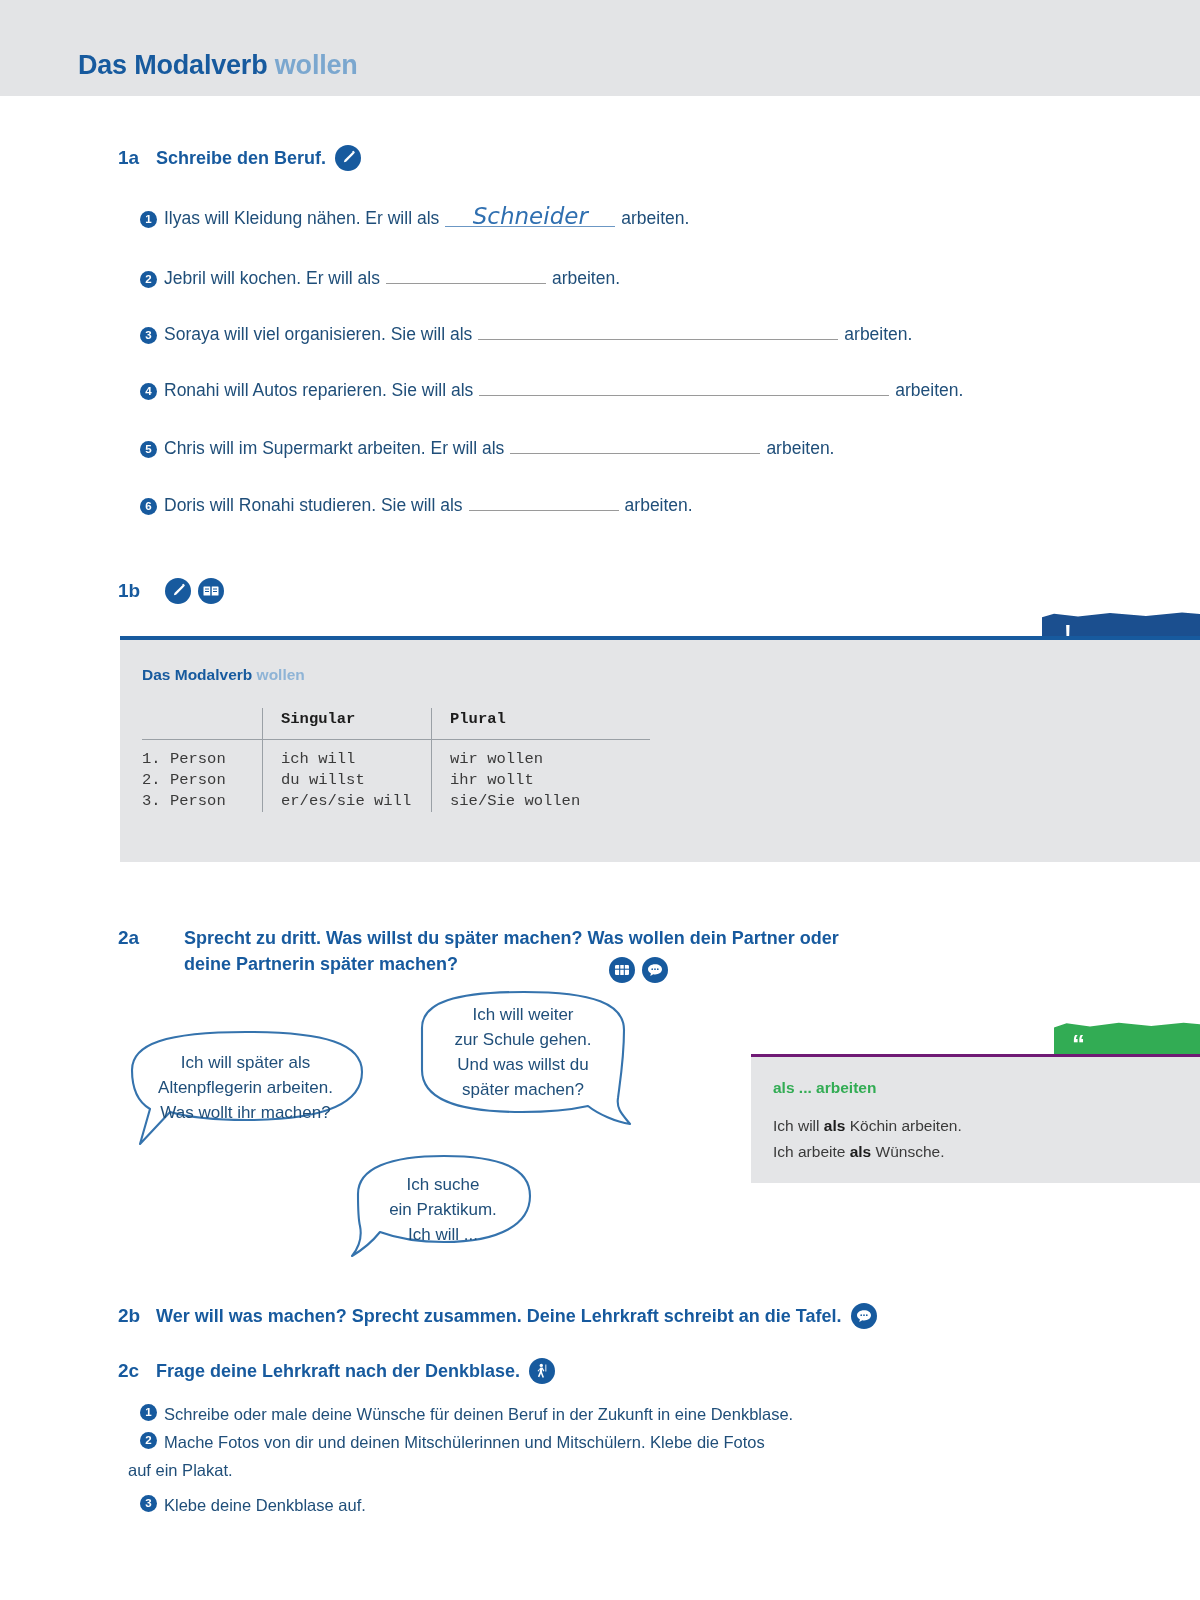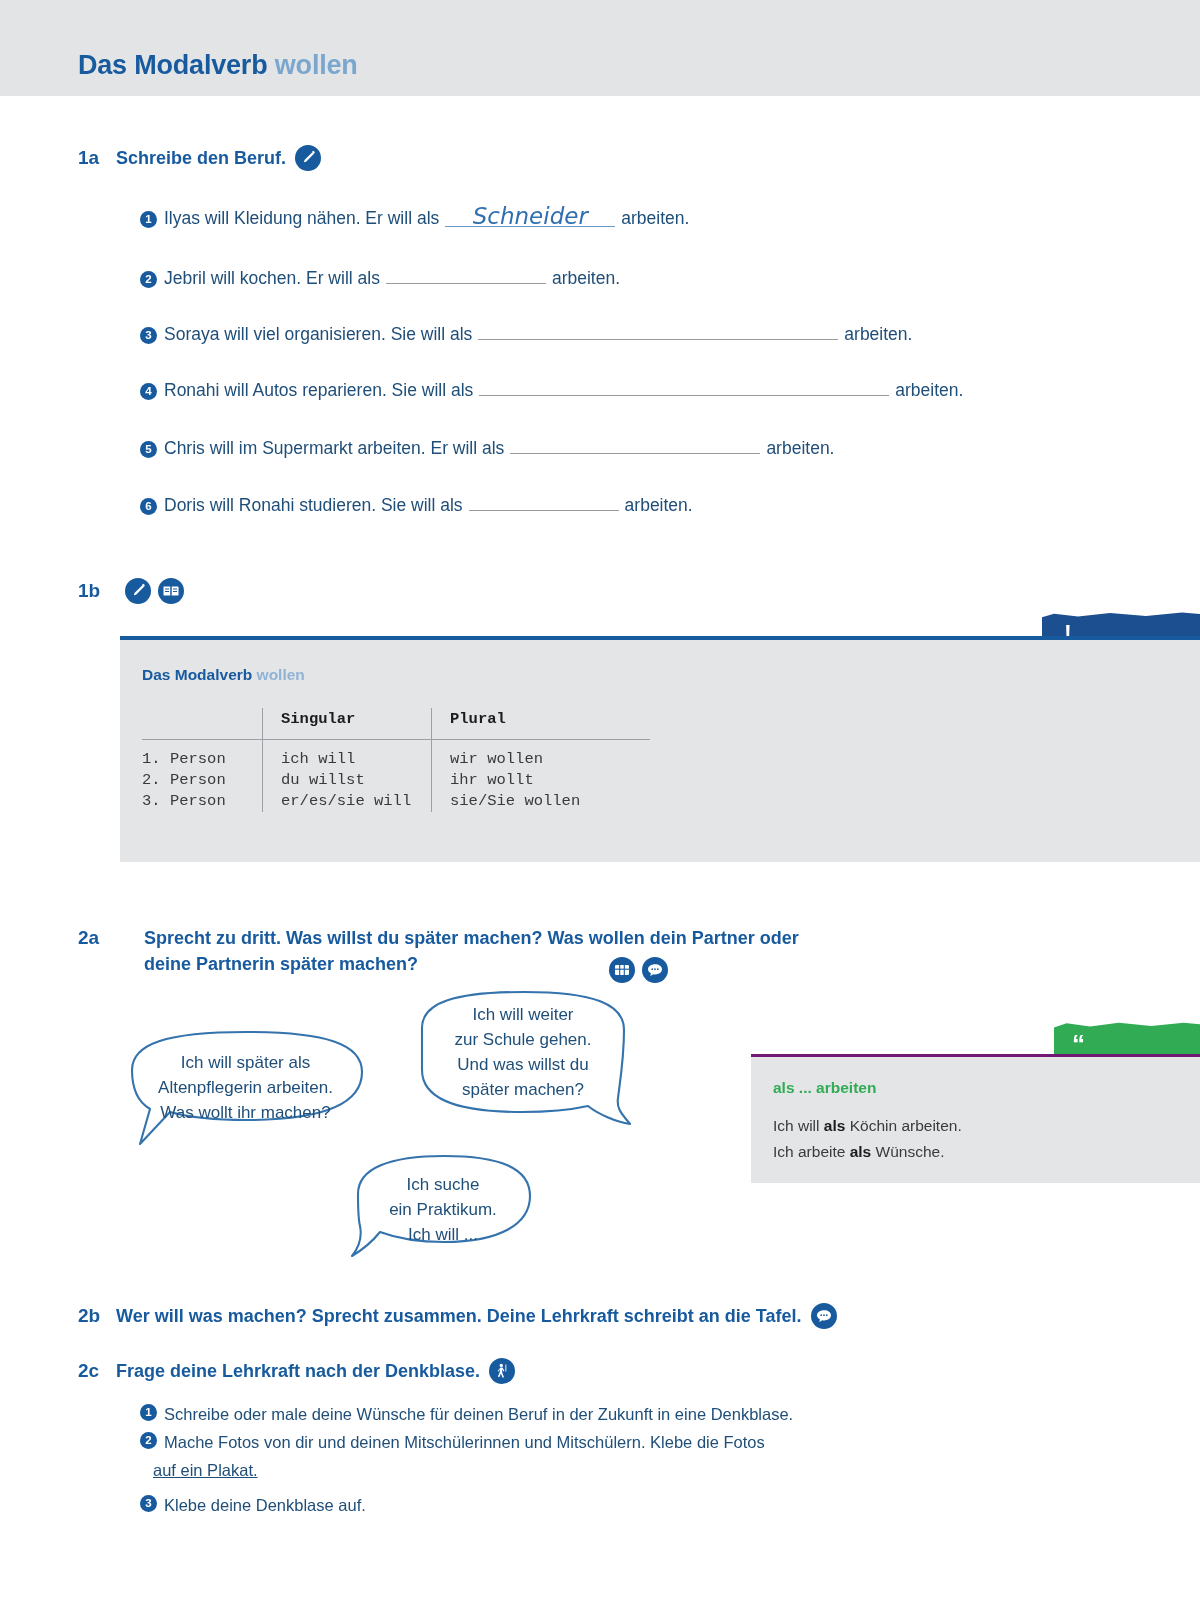--- a/index.html
+++ b/index.html
@@ -35,20 +35,21 @@
   }
   .page-title .strong { color: #175a9e; }
   .page-title .light  { color: #7ba7cf; }
 
   
   .task {
     position: absolute;
     display: flex;
     align-items: flex-start;
     white-space: nowrap;
+    margin-left: 40px;
   }
   .task-num {
     font-size: 19px;
     font-weight: bold;
     color: #175a9e;
     width: 38px;
     flex: 0 0 38px;
     line-height: 26px;
   }
   .task-text {
@@ -492,17 +493,17 @@
 </div>
 
 <div class="sub-line" style="left:140px; top:1405px;">
   <span class="bullet">1</span>
   <span>Schreibe oder male deine Wünsche für deinen Beruf in der Zukunft in eine Denkblase.</span>
 </div>
 <div class="sub-line" style="left:140px; top:1433px;">
   <span class="bullet">2</span>
   <span>Mache Fotos von dir und deinen Mitschülerinnen und Mitschülern. Klebe die Fotos</span>
 </div>
-<div class="sub-cont" style="left:153px; top:1461px;text-decoration:underline;">auf ein Plakat.</div>
+<div class="sub-cont" style="left:128px; top:1461px;">auf ein Plakat.</div>
 <div class="sub-line" style="left:140px; top:1496px;">
   <span class="bullet">3</span>
   <span>Klebe deine Denkblase auf.</span>
 </div>
 
 </body></html>

